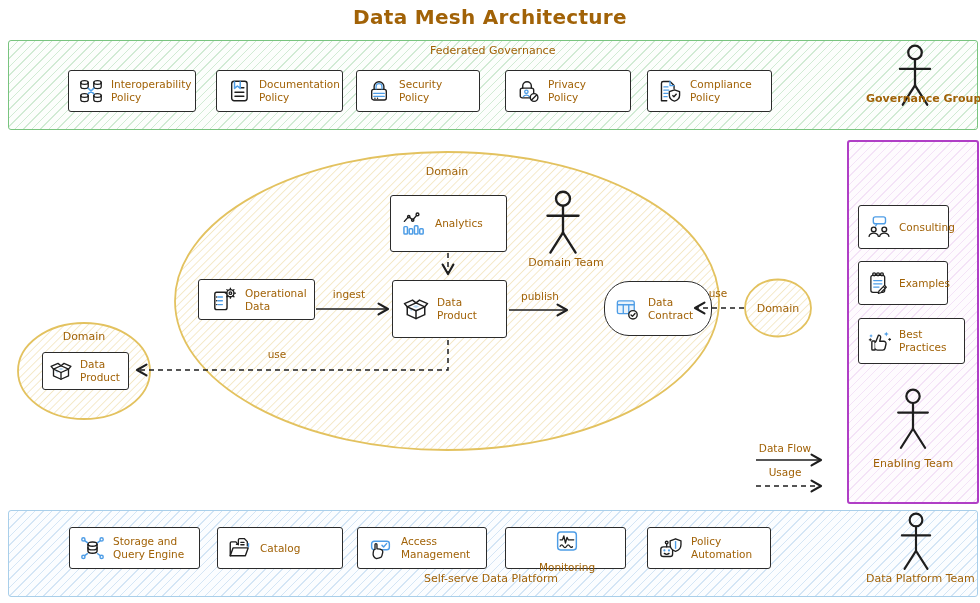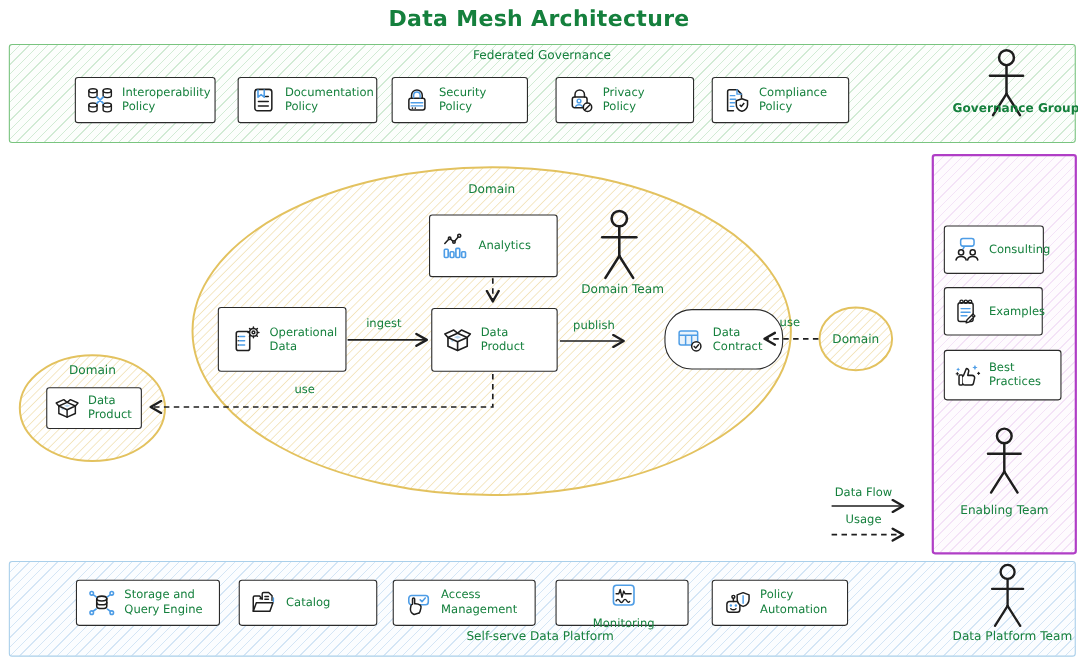--- a/index.html
+++ b/index.html
@@ -1,17 +1,17 @@
 <!DOCTYPE html>
 <html><head>
 <meta charset="utf-8">
 <style>
   html,body{margin:0;padding:0;background:#ffffff;}
   .canvas{position:relative;width:980px;height:603px;background:#ffffff;overflow:hidden;
-          font-family:"DejaVu Sans","Liberation Sans",sans-serif;color:#15803d;}
+          font-family:"DejaVu Sans","Liberation Sans",sans-serif;color:#a16207;}
   .title{position:absolute;left:0;top:5px;width:980px;text-align:center;
          font-size:20px;font-weight:700;letter-spacing:.3px;z-index:4;}
   
   .zone{position:absolute;border-radius:3px;z-index:1;}
   .zone-governance{left:8px;top:40px;width:968px;height:88px;border:1.6px solid #79c47f;
      background:repeating-linear-gradient(135deg,rgba(110,190,120,.30) 0 1px,rgba(255,255,255,0) 1px 6px),#fcfefc;}
   .zone-platform{left:8px;top:510px;width:968px;height:85px;border:1.6px solid #a9cfea;
      background:repeating-linear-gradient(135deg,rgba(130,180,225,.32) 0 1px,rgba(255,255,255,0) 1px 6px),#fbfdff;}
   .zone-enabling{left:847px;top:140px;width:128px;height:360px;border:2px solid #b03ec6;
      background:repeating-linear-gradient(135deg,rgba(190,100,210,.16) 0 1px,rgba(255,255,255,0) 1px 6px),#fefbfe;}
@@ -172,21 +172,21 @@
       <g fill="none" stroke="#4e9de6" stroke-width="1.7" stroke-linejoin="round">
         <rect x="4.5" y="19" width="4" height="8.5" rx="1"></rect>
         <rect x="10.5" y="21.5" width="4" height="6" rx="1"></rect>
         <rect x="16.5" y="18" width="4" height="9.5" rx="1"></rect>
         <rect x="22.5" y="21.5" width="4" height="6" rx="1"></rect>
       </g>
     </svg>
     <span class="nl">Analytics</span>
   </div>
 
-  <div class="node" style="left:198px;top:279px;width:117px;height:59px;padding-left:12px;">
+  <div class="node" style="left:198px;top:279px;width:117px;height:41px;padding-left:12px;">
     <svg class="ic" width="27" height="27" viewBox="0 0 32 32">
       <g fill="none" stroke="#1e1e1e" stroke-width="1.7" stroke-linecap="round" stroke-linejoin="round">
         <rect x="4.5" y="7.5" width="14.5" height="20.5" rx="2.2"></rect>
       </g>
       <g fill="none" stroke="#4e9de6" stroke-width="1.6" stroke-linecap="round">
         <path d="M8,13 h5.5 M8,17.5 h5.5 M8,22 h5.5"></path>
       </g>
       <g fill="#1e1e1e" stroke="none">
           <circle cx="6.6" cy="13" r="0.8"></circle>
           <circle cx="6.6" cy="17.5" r="0.8"></circle>

